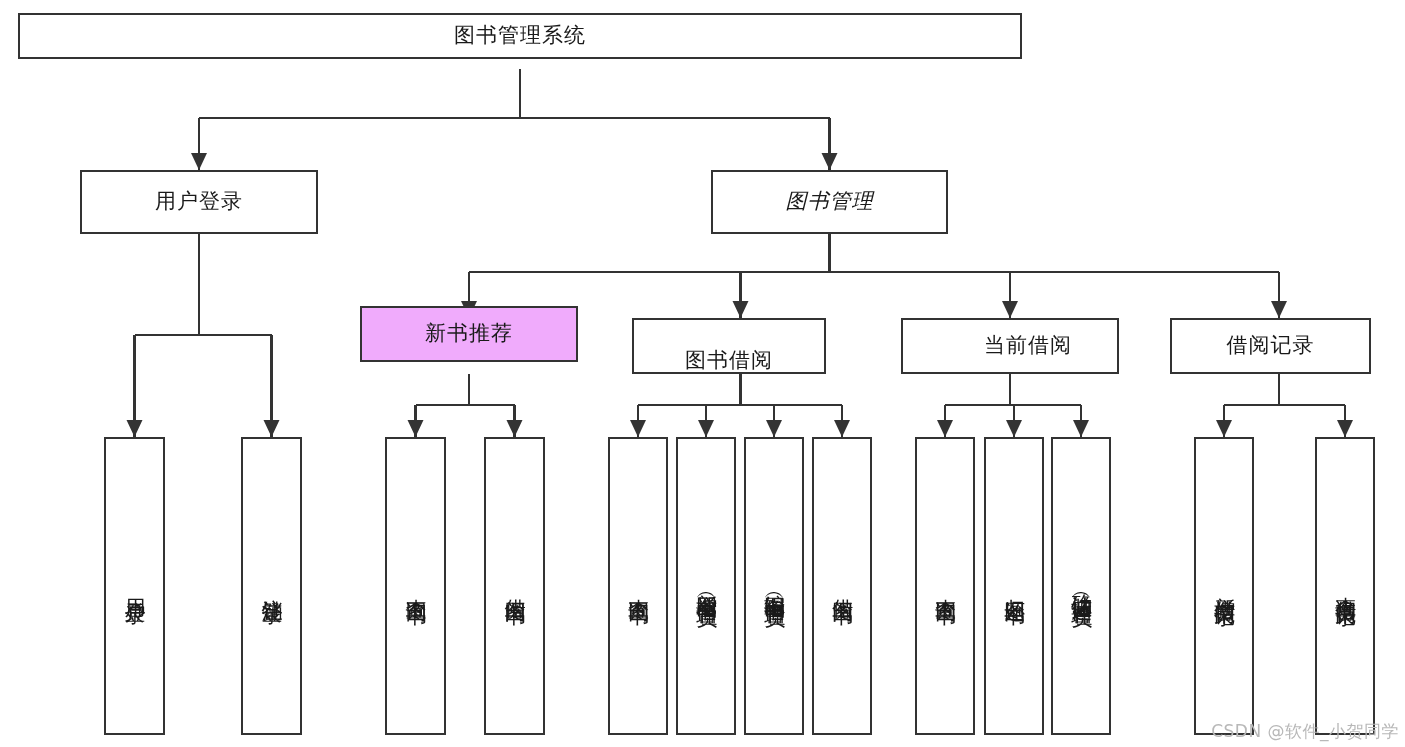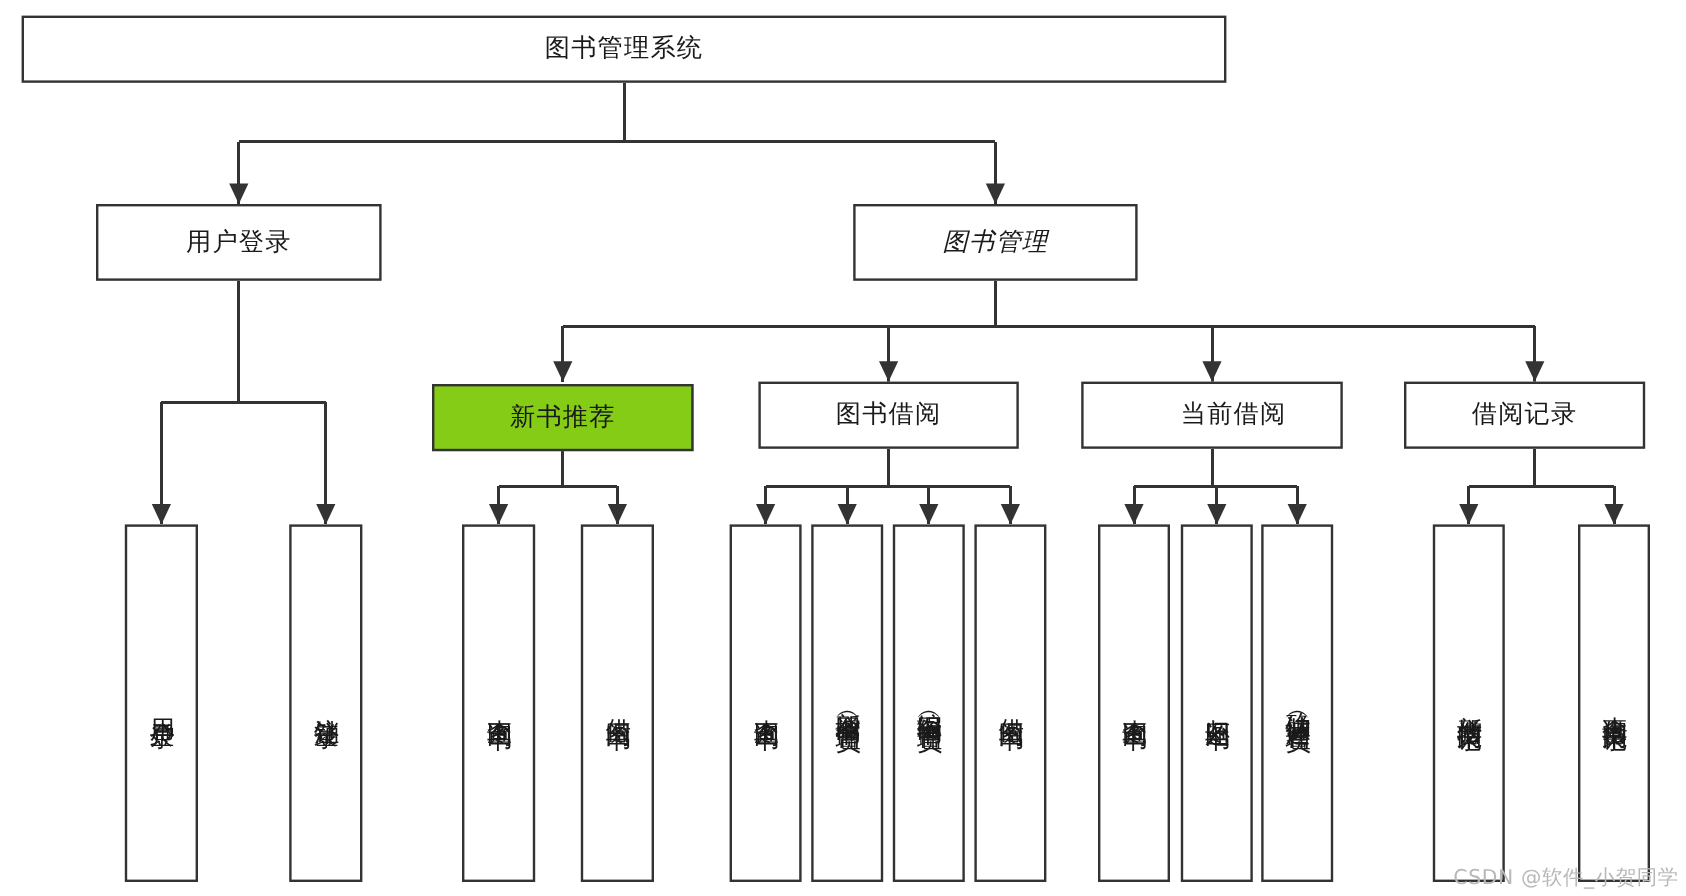--- a/index.html
+++ b/index.html
@@ -120,35 +120,35 @@
       <line x1="1081" y1="405" x2="1081" y2="437" stroke="#333333" stroke-width="2.5" shape-rendering="crispEdges"></line>
       <path d="M 1073 420 L 1089 420 L 1081 437 Z" fill="#333333"></path>
       <line x1="1279" y1="374" x2="1279" y2="405" stroke="#333333" stroke-width="2.5" shape-rendering="crispEdges"></line>
       <line x1="1224" y1="405" x2="1345" y2="405" stroke="#333333" stroke-width="2.5" shape-rendering="crispEdges"></line>
       <line x1="1224" y1="405" x2="1224" y2="437" stroke="#333333" stroke-width="2.5" shape-rendering="crispEdges"></line>
       <path d="M 1216 420 L 1232 420 L 1224 437 Z" fill="#333333"></path>
       <line x1="1345" y1="405" x2="1345" y2="437" stroke="#333333" stroke-width="2.5" shape-rendering="crispEdges"></line>
       <path d="M 1337 420 L 1353 420 L 1345 437 Z" fill="#333333"></path>
     </svg>
 
-  <div class="node horiz" style="left: 18px; top: 13px; width: 1004px; height: 56px; border-color: rgb(51, 51, 51); background: rgb(255, 255, 255); color: rgb(26, 26, 26);">
+  <div class="node horiz" style="left: 18px; top: 13px; width: 1004px; height: 46px; border-color: rgb(51, 51, 51); background: rgb(255, 255, 255); color: rgb(26, 26, 26);">
     <span class="node-label">图书管理系统</span>
   </div>
 
   <div class="node horiz" style="left: 80px; top: 170px; width: 238px; height: 64px; border-color: rgb(51, 51, 51); background: rgb(255, 255, 255); color: rgb(26, 26, 26);">
     <span class="node-label">用户登录</span>
   </div>
   <div class="node horiz" style="left: 711px; top: 170px; width: 237px; height: 64px; border-color: rgb(51, 51, 51); background: rgb(255, 255, 255); color: rgb(26, 26, 26); font-style: italic;">
     <span class="node-label">图书管理</span>
   </div>
 
-  <div class="node horiz" style="left: 360px; top: 320px; width: 218px; height: 56px; border-color: rgb(51, 51, 51); background: #84cc16; color: rgb(26, 26, 26);">
+  <div class="node horiz" style="left: 360px; top: 306px; width: 218px; height: 56px; border-color: rgb(51, 51, 51); background: #f0abfc; color: rgb(26, 26, 26);">
     <span class="node-label">新书推荐</span>
   </div>
-  <div class="node horiz" style="left: 632px; top: 318px; width: 217px; height: 56px; border-color: rgb(51, 51, 51); background: rgb(255, 255, 255); color: rgb(26, 26, 26);">
+  <div class="node horiz" style="left: 632px; top: 318px; width: 194px; height: 56px; border-color: rgb(51, 51, 51); background: rgb(255, 255, 255); color: rgb(26, 26, 26); align-items: flex-end;">
     <span class="node-label">图书借阅</span>
   </div>
   <div class="node horiz" style="left: 901px; top: 318px; width: 218px; height: 56px; border-color: rgb(51, 51, 51); background: rgb(255, 255, 255); color: rgb(26, 26, 26); padding-left: 36px;">
     <span class="node-label">当前借阅</span>
   </div>
   <div class="node horiz" style="left: 1170px; top: 318px; width: 201px; height: 56px; border-color: rgb(51, 51, 51); background: rgb(255, 255, 255); color: rgb(26, 26, 26);">
     <span class="node-label">借阅记录</span>
   </div>
 
   <div class="node vert" style="left: 104px; top: 437px; width: 61px; height: 298px; border-color: rgb(51, 51, 51); background: rgb(255, 255, 255); color: rgb(26, 26, 26);">

